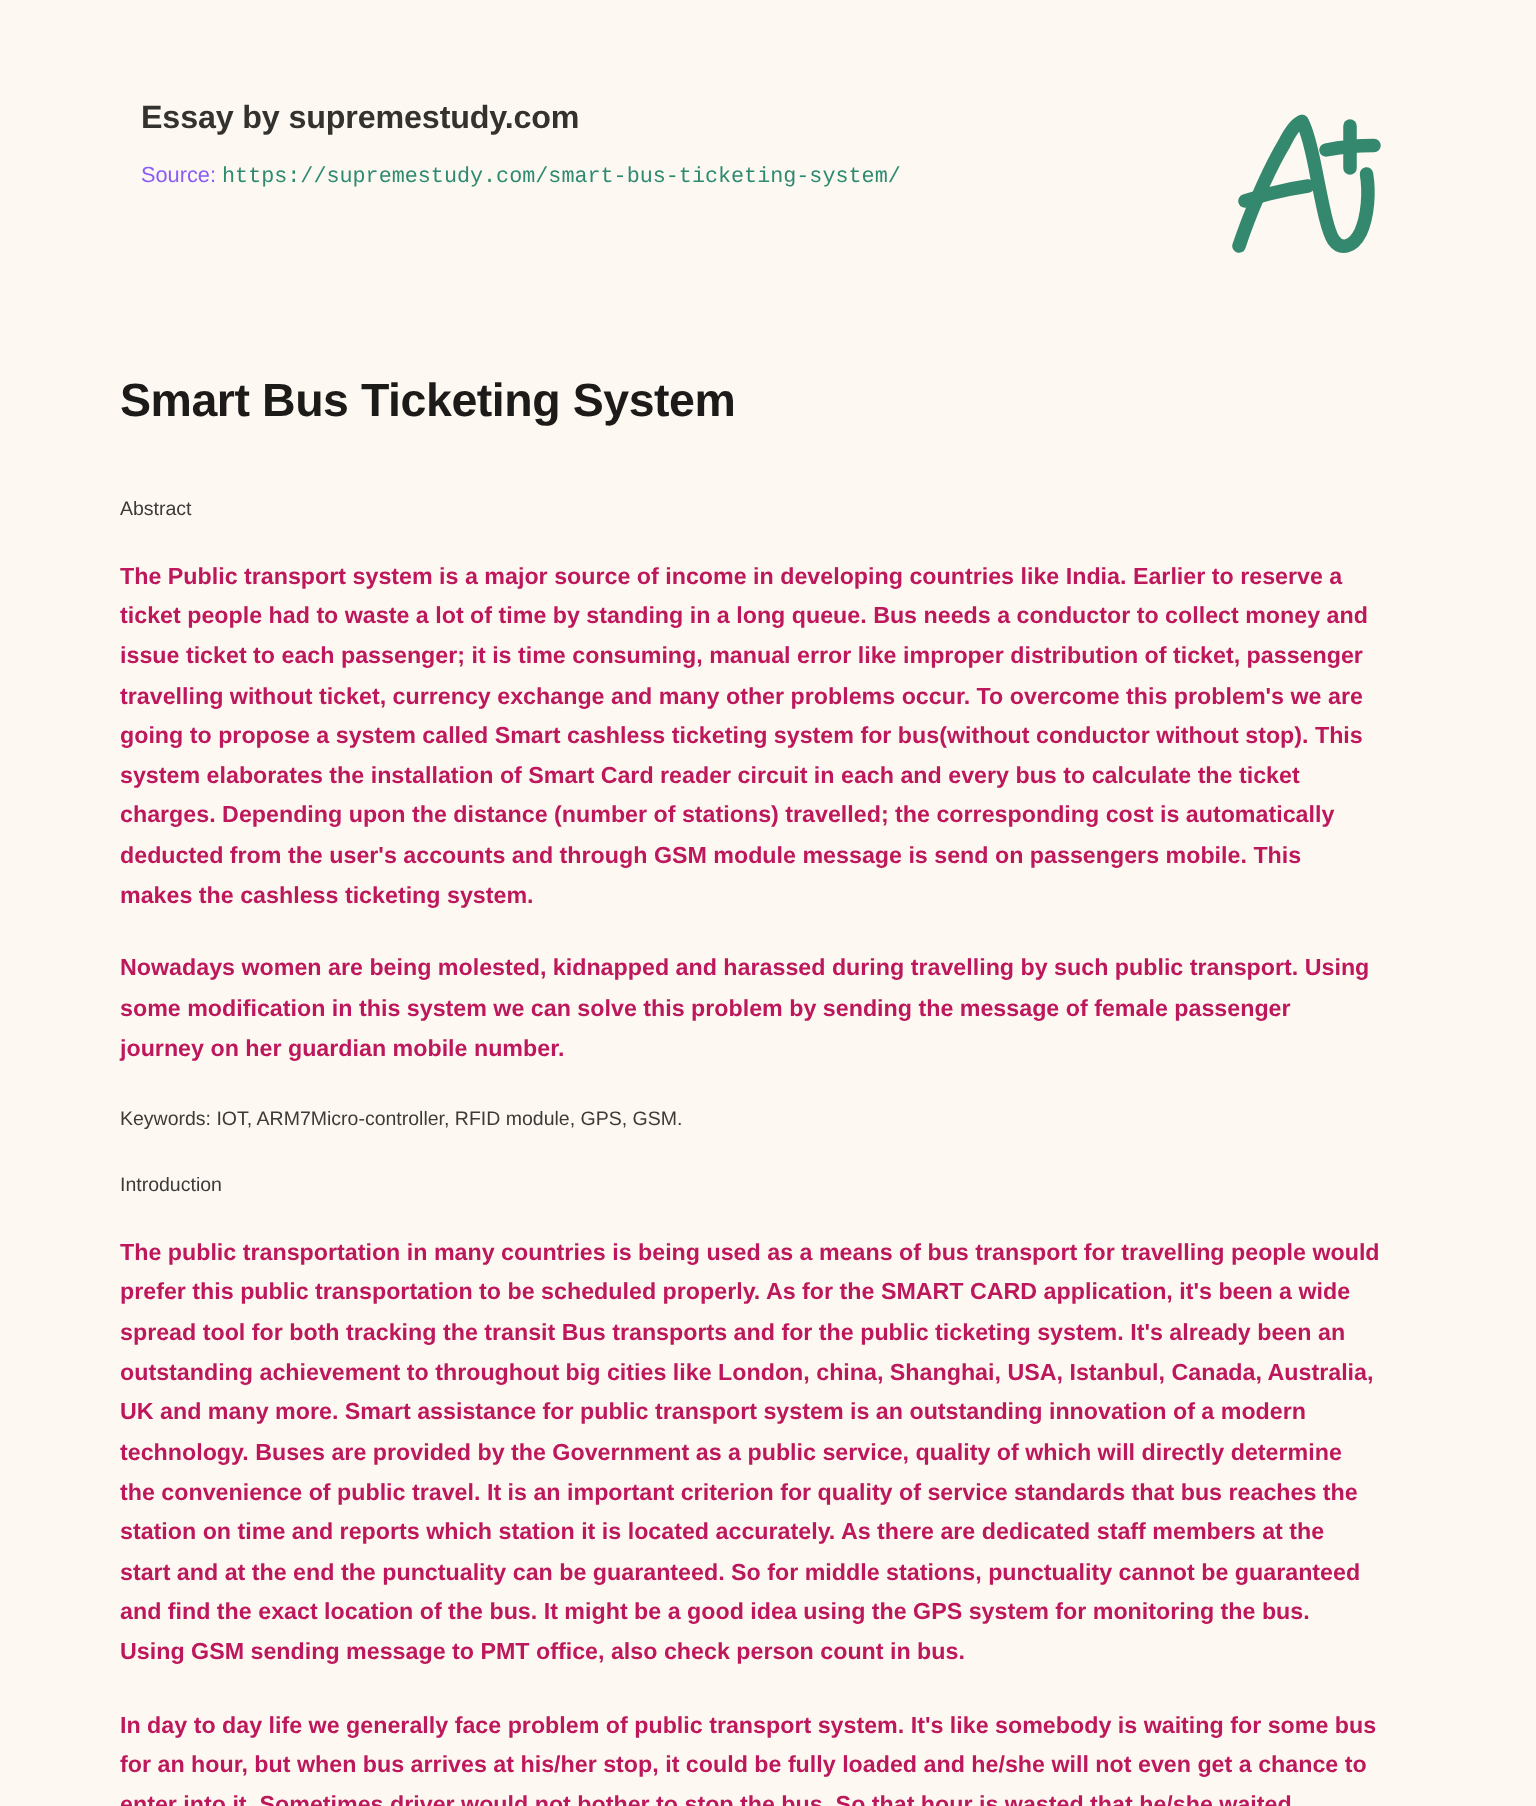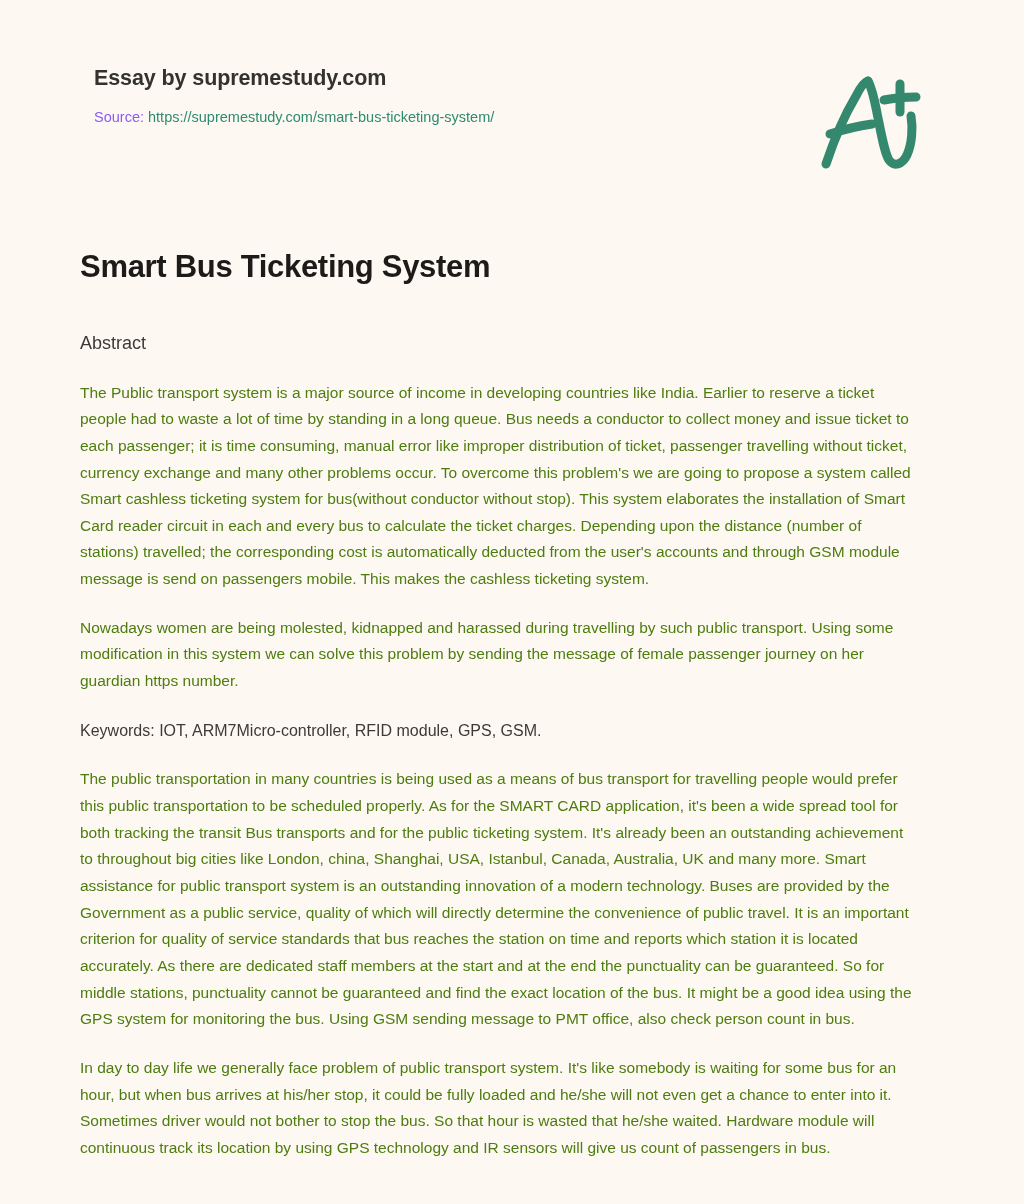--- a/index.html
+++ b/index.html
@@ -56,20 +56,21 @@
     white-space: nowrap;
   }
 
   .source-label {
     color: #8b5cf6;
   }
 
   .source-url {
     color: #2e8a70;
     text-decoration: none;
+    font-family: Liberation Mono, monospace;
   }
 
   .logo-wrap {
     position: absolute;
     left: 812px;
     top: 72px;
     width: 120px;
     height: 100px;
   }
   .logo-wrap svg {
@@ -89,40 +90,41 @@
   .doc-title {
     font-size: 31px;
     font-weight: bold;
     color: #1d1b19;
     letter-spacing: -0.3px;
     line-height: 1.25;
     margin: 0 0 42px 0;
   }
 
   .section-head {
-    font-size: 18px;
+    font-size: 13px;
     color: #3d3a37;
     line-height: 1.6;
     margin: 16px 0 22px 0;
   }
 
   .para {
     font-size: 15.5px;
-    color: #4d7c0f;
+    color: #be185d;
     line-height: 1.72;
     margin: 0 0 22px 0;
     text-align: left;
+    font-weight: bold;
   }
 
   .para:last-child {
     margin-bottom: 10px;
   }
 
   .keywords {
-    font-size: 16px;
+    font-size: 13px;
     color: #3d3a37;
     line-height: 1.72;
     margin: 0 0 22px 0;
   }
 </style>
 </head>
 <body>
 
 <div class="page">
 
@@ -158,24 +160,25 @@
   </div>
 
   <div class="doc">
 
     <h1 class="doc-title">Smart Bus Ticketing System</h1>
 
     <p class="section-head">Abstract</p>
 
     <p class="para">The Public transport system is a major source of income in developing countries like India. Earlier to reserve a ticket people had to waste a lot of time by standing in a long queue. Bus needs a conductor to collect money and issue ticket to each passenger; it is time consuming, manual error like improper distribution of ticket, passenger travelling without ticket, currency exchange and many other problems occur. To overcome this problem's we are going to propose a system called Smart cashless ticketing system for bus(without conductor without stop). This system elaborates the installation of Smart Card reader circuit in each and every bus to calculate the ticket charges. Depending upon the distance (number of stations) travelled; the corresponding cost is automatically deducted from the user's accounts and through GSM module message is send on passengers mobile. This makes the cashless ticketing system.</p>
 
-    <p class="para">Nowadays women are being molested, kidnapped and harassed during travelling by such public transport. Using some modification in this system we can solve this problem by sending the message of female passenger journey on her guardian https number.</p>
+    <p class="para">Nowadays women are being molested, kidnapped and harassed during travelling by such public transport. Using some modification in this system we can solve this problem by sending the message of female passenger journey on her guardian mobile number.</p>
 
     <p class="keywords">Keywords: IOT, ARM7Micro-controller, RFID module, GPS, GSM.</p>
 
+    <p class="section-head">Introduction</p>
 
     <p class="para">The public transportation in many countries is being used as a means of bus transport for travelling people would prefer this public transportation to be scheduled properly. As for the SMART CARD application, it's been a wide spread tool for both tracking the transit Bus transports and for the public ticketing system. It's already been an outstanding achievement to throughout big cities like London, china, Shanghai, USA, Istanbul, Canada, Australia, UK and many more. Smart assistance for public transport system is an outstanding innovation of a modern technology. Buses are provided by the Government as a public service, quality of which will directly determine the convenience of public travel. It is an important criterion for quality of service standards that bus reaches the station on time and reports which station it is located accurately. As there are dedicated staff members at the start and at the end the punctuality can be guaranteed. So for middle stations, punctuality cannot be guaranteed and find the exact location of the bus. It might be a good idea using the GPS system for monitoring the bus. Using GSM sending message to PMT office, also check person count in bus.</p>
 
     <p class="para">In day to day life we generally face problem of public transport system. It's like somebody is waiting for some bus for an hour, but when bus arrives at his/her stop, it could be fully loaded and he/she will not even get a chance to enter into it. Sometimes driver would not bother to stop the bus. So that hour is wasted that he/she waited. Hardware module will continuous track its location by using GPS technology and IR sensors will give us count of passengers in bus.</p>
 
   </div>
 
 </div>
 
 </body></html>

